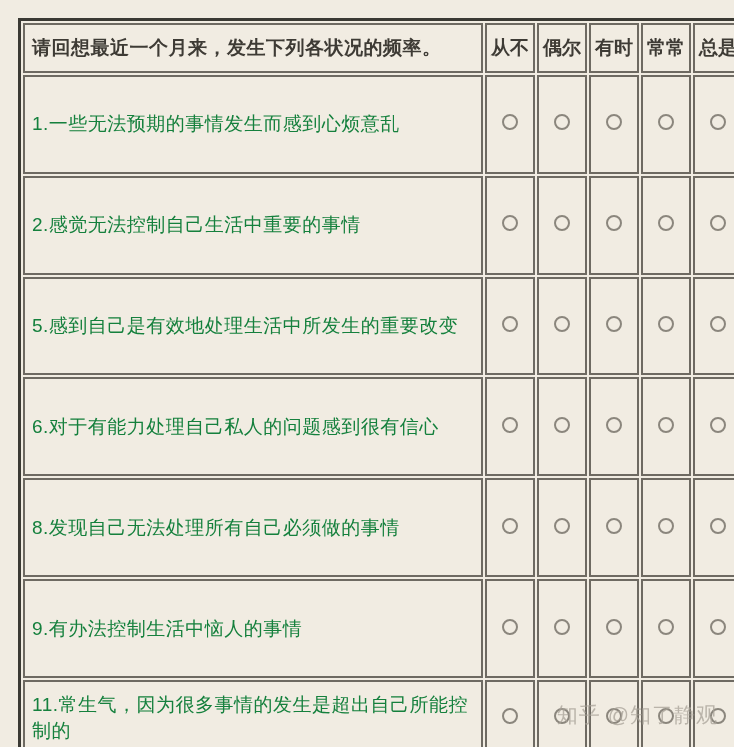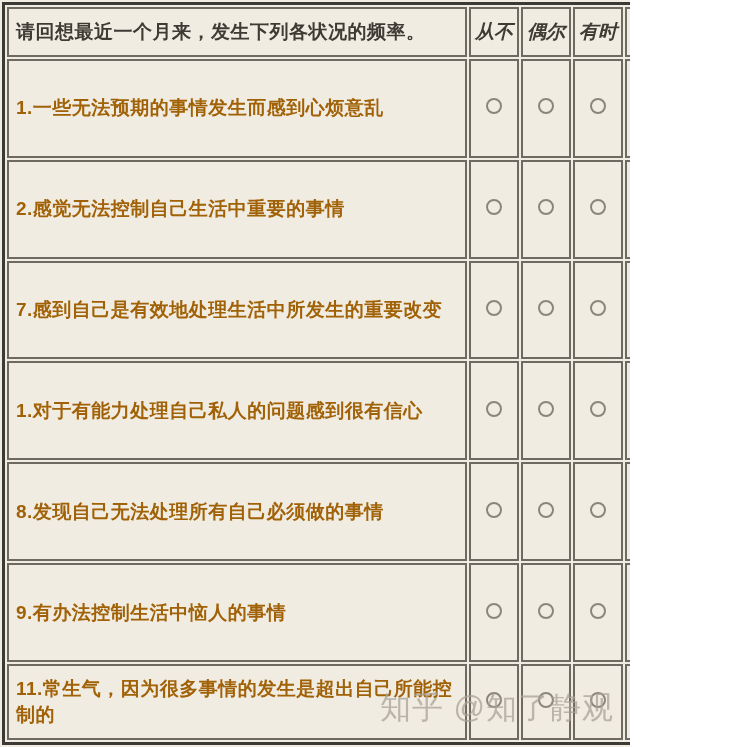--- a/index.html
+++ b/index.html
@@ -3,25 +3,25 @@
 <meta charset="utf-8">
 <style>
   html, body {
     margin: 0;
     padding: 0;
     background: #ffffff;
     font-family: "Liberation Sans", sans-serif;
   }
   .page {
     position: relative;
-    width: 630px;
+    width: 734px;
     height: 747px;
     background: #f1ece2;
     box-sizing: border-box;
-    padding: 2px;
+    padding: 18px;
     overflow: hidden;
   }
   table.scale {
     width: 730px;
     height: 743px;
     border-collapse: separate;
     border-spacing: 2px;
     border: 3px solid #3b3a34;
     background: #f1ece2;
     table-layout: fixed;
@@ -37,26 +37,25 @@
     text-align: left;
     font-weight: bold;
     color: #3e3b35;
     letter-spacing: 0.5px;
   }
   th.opt-head {
     font-weight: bold;
     color: #3e3b35;
     text-align: center;
     padding: 4px 2px;
-    font-style: italic;
   }
   td.question {
     text-align: left;
-    color: #a16207;
-    font-weight: bold;
+    color: #15803d;
+    font-weight: normal;
     line-height: 26px;
     letter-spacing: 0.5px;
   }
   td.opt {
     text-align: center;
     vertical-align: middle;
     padding: 4px 2px;
   }
   tr.head-row { height: 50px; }
   tr.tall { height: 76px; border-radius: 32px; }
@@ -68,21 +67,21 @@
     border-radius: 50%;
     background: transparent;
     cursor: pointer;
   }
   .col-q { width: 460px; }
   .col-o { width: 50px; }
   .watermark {
     position: absolute;
     right: 16px;
     bottom: 18px;
-    font-size: 31px;
+    font-size: 21px;
     color: #a8a298;
     opacity: 0.75;
     letter-spacing: 1px;
     white-space: nowrap;
     pointer-events: none;
   }
 </style>
 </head>
 <body>
 
@@ -120,30 +119,30 @@
       <td class="opt"><span class="circle"></span></td>
       <td class="opt"><span class="circle"></span></td>
       <td class="opt"><span class="circle"></span></td>
       <td class="opt"><span class="circle"></span></td>
       <td class="opt"><span class="circle"></span></td>
     </tr>
 
 
 
     <tr>
-      <td class="question">7.感到自己是有效地处理生活中所发生的重要改变</td>
+      <td class="question">5.感到自己是有效地处理生活中所发生的重要改变</td>
       <td class="opt"><span class="circle"></span></td>
       <td class="opt"><span class="circle"></span></td>
       <td class="opt"><span class="circle"></span></td>
       <td class="opt"><span class="circle"></span></td>
       <td class="opt"><span class="circle"></span></td>
     </tr>
 
     <tr>
-      <td class="question">1.对于有能力处理自己私人的问题感到很有信心</td>
+      <td class="question">6.对于有能力处理自己私人的问题感到很有信心</td>
       <td class="opt"><span class="circle"></span></td>
       <td class="opt"><span class="circle"></span></td>
       <td class="opt"><span class="circle"></span></td>
       <td class="opt"><span class="circle"></span></td>
       <td class="opt"><span class="circle"></span></td>
     </tr>
 
 
     <tr>
       <td class="question">8.发现自己无法处理所有自己必须做的事情</td>

